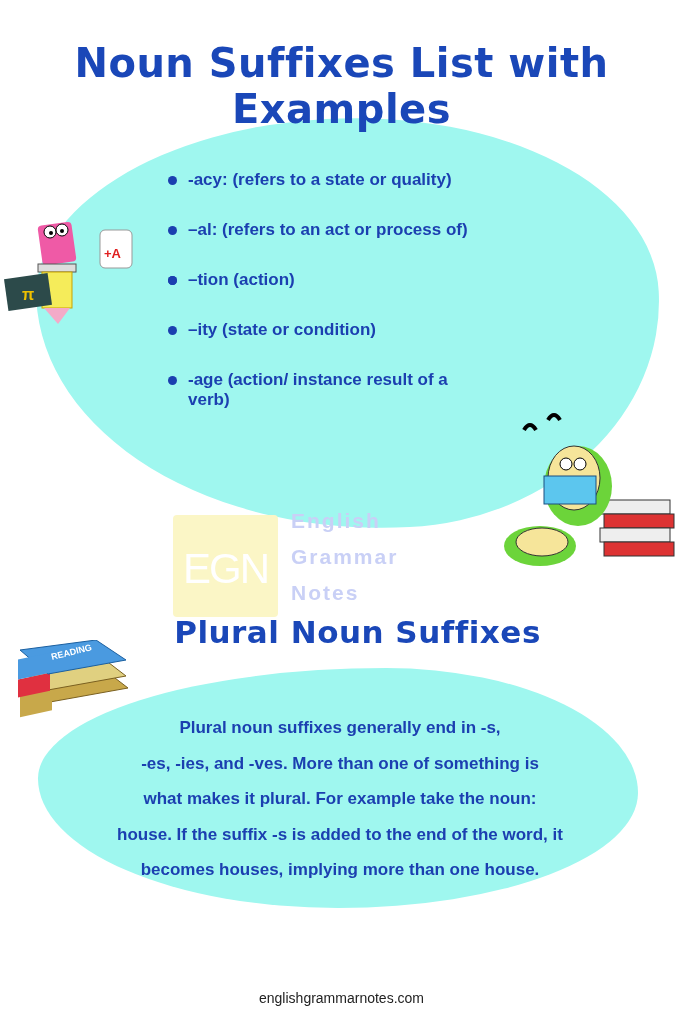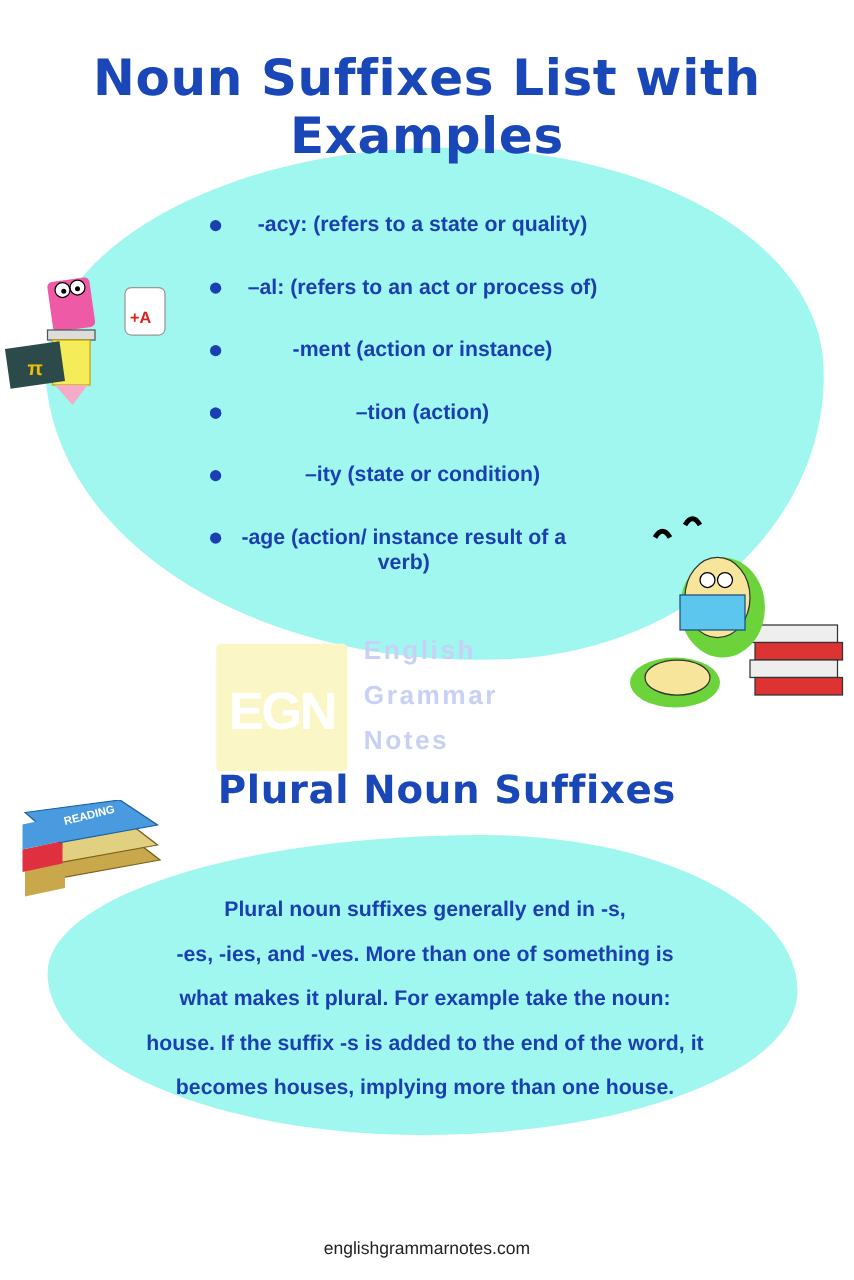--- a/index.html
+++ b/index.html
@@ -20,21 +20,21 @@
   #blob1 {
     left:38px; top:118px; width:622px; height:412px;
     border-radius: 48% 52% 42% 58% / 40% 46% 54% 60%;
     transform: rotate(-3deg);
   }
   #blob2 {
     left:38px; top:668px; width:600px; height:240px;
     border-radius: 58% 42% 50% 50% / 46% 52% 48% 54%;
   }
 
-  .list { position:absolute; left:166px; top:170px; margin:0; padding:0; list-style:none;text-align:center; }
+  .list { position:absolute; left:166px; top:170px; margin:0; padding:0; list-style:none; }
   .list li {
     position:relative; padding-left:22px; color:#1b3fb0;
     font-weight:bold; font-size:17px; line-height:20px; margin-bottom:30px;
     width:300px;
   }
   .list li .bullet {
     position:absolute; left:2px; top:6px; width:9px; height:9px;
     border-radius:50%; background:#1b3fb0;
   }
 
@@ -44,21 +44,21 @@
   }
   .para div { white-space:nowrap; }
 
   .watermark { position:absolute; left:173px; top:515px; }
   .wm-box {
     position:absolute; left:0; top:0; width:105px; height:102px;
     background:#fbf6c6; border-radius:4px;
   }
   .wm-logo {
     position:absolute; left:0; top:30px; width:105px; text-align:center;
-    font-size:42px; font-weight:bold; color:#ffffff; letter-spacing:-2px;
+    font-size:42px; font-weight:normal; color:#ffffff; letter-spacing:-2px;
   }
   .wm-text {
     position:absolute; left:118px; font-size:21px; color:#c9d0f6;
     letter-spacing:2px;
     font-weight:bold;
   }
 
   .footer {
     position:absolute; top:990px; left:0; width:683px; text-align:center;
     font-size:14px; color:#222;
@@ -85,21 +85,20 @@
   <polygon points="40,90 66,90 54,106" fill="#f4aac8"></polygon>
   <rect x="2" y="58" width="44" height="32" fill="#2c4a4a" transform="rotate(-8 24 74)"></rect>
   <text x="18" y="82" fill="#f0c000" font-size="16" font-weight="bold">π</text>
   <rect x="96" y="12" width="32" height="38" rx="5" fill="#fff" stroke="#999"></rect>
   <text x="100" y="40" fill="#e02020" font-size="13" font-weight="bold">+A</text>
 </svg>
 
 <ul class="list">
   <li><span class="bullet"></span><span>-acy: (refers to a state or quality)</span></li>
   <li><span class="bullet"></span><span>–al: (refers to an act or process of)</span></li>
-  <li><span class="bullet"></span><span>-ment (action or instance)</span></li>
   <li><span class="bullet"></span></li>
   <li><span class="bullet"></span><span>–tion (action)</span></li>
   <li><span class="bullet"></span><span>–ity (state or condition)</span></li>
   <li style="width:270px"><span class="bullet"></span><span>-age (action/ instance result of a verb)</span></li>
 </ul>
 
 <svg class="clip" style="left:500px;top:408px" width="180" height="168" viewBox="0 0 180 168">
   <path d="M24 22 q6 -10 12 0" stroke="#000" stroke-width="4" fill="none"></path>
   <path d="M48 12 q6 -10 12 0" stroke="#000" stroke-width="4" fill="none"></path>
   <rect x="100" y="92" width="70" height="14" fill="#eee" stroke="#333"></rect>

